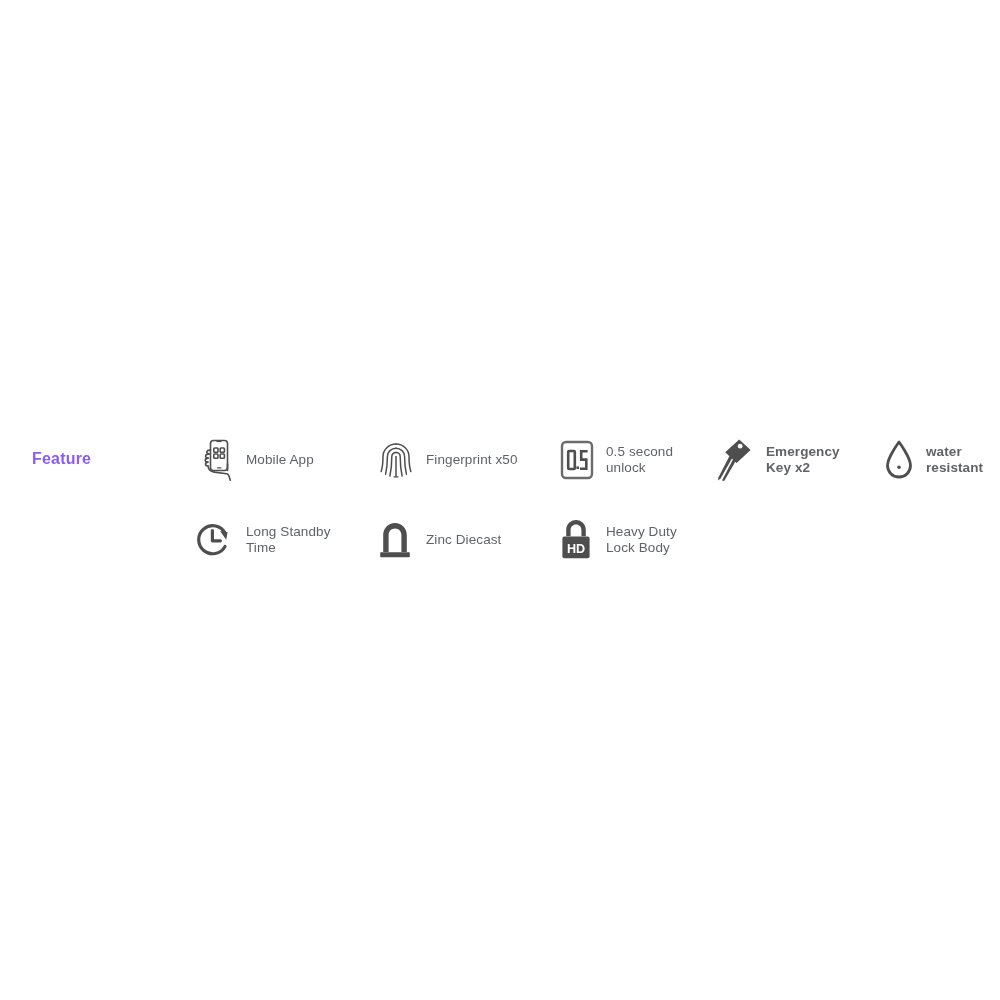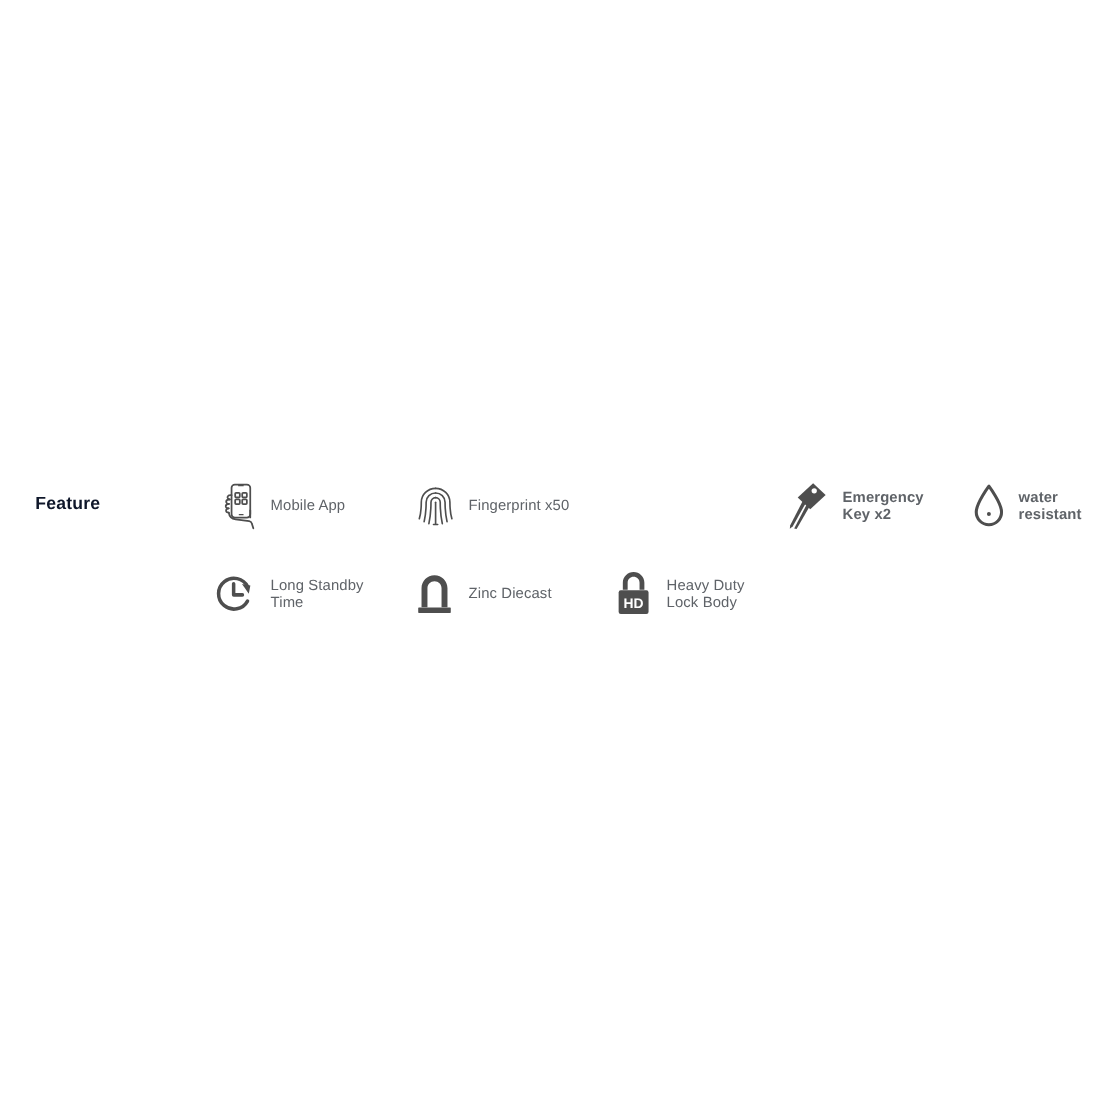--- a/index.html
+++ b/index.html
@@ -23,21 +23,21 @@
     width: 1000px;
     height: 1000px;
   }
 
   .section-title {
     position: absolute;
     left: 32px;
     top: 450px;
     font-size: 16px;
     font-weight: bold;
-    color: #0f172a;
+    color: #8b5cf6;
     letter-spacing: 0.2px;
     white-space: nowrap;
   }
 
   .feature-grid {
     position: absolute;
     left: 190px;
     top: 430px;
     width: 810px;
   }
@@ -128,20 +128,39 @@
             <path d="M18 10.2 C22.7 10.2 26.6 13.9 26.6 18.6 C26.6 23.6 26.6 28.3 28.4 36.2"></path>
             <path d="M18 14.4 C15.7 14.4 13.8 16.3 13.8 18.6 C13.8 24 13.8 29.5 11.9 38"></path>
             <path d="M18 14.4 C20.3 14.4 22.2 16.3 22.2 18.6 C22.2 24 22.2 29.5 24.1 38"></path>
             <path d="M18 18.6 L18 38.4"></path>
             <path d="M16 38.8 L20 38.8" stroke-width="1.3"></path>
           </svg>
         </span>
         <span class="feature-label">Fingerprint x50</span>
       </div>
 
+      <div class="feature-item col-2">
+        <span class="feature-icon">
+          <svg width="34" height="40" viewBox="0 0 34 40">
+            <rect x="2" y="2" width="30" height="36" rx="4" fill="none" stroke="#6b6b6b" stroke-width="2.4"></rect>
+
+            <g fill="none" stroke="#4e4e4e" stroke-width="2.6" stroke-linecap="square">
+              <rect x="8.2" y="11" width="6.6" height="18" rx="1" fill="none"></rect>
+            </g>
+
+            <rect x="16.4" y="26.4" width="2.6" height="2.6" fill="#4e4e4e"></rect>
+
+            <g fill="none" stroke="#4e4e4e" stroke-width="2.6" stroke-linecap="square">
+              <path d="M26.3 11.3 L21.2 11.3 L21.2 19.6 L26.3 19.6 L26.3 28.7 L21.2 28.7"></path>
+            </g>
+          </svg>
+        </span>
+        <span class="feature-label">0.5 second
+unlock</span>
+      </div>
 
       <div class="feature-item col-3">
         <span class="feature-icon">
           <svg width="40" height="46" viewBox="0 0 40 46">
             <g fill="#4e4e4e" stroke="none">
 
               <path d="M25.2 2.4 L36.6 13.1 L22.6 25.9 L11.2 15.2 Z"></path>
 
               <circle cx="26.2" cy="9.2" r="2.4" fill="#ffffff"></circle>
 

